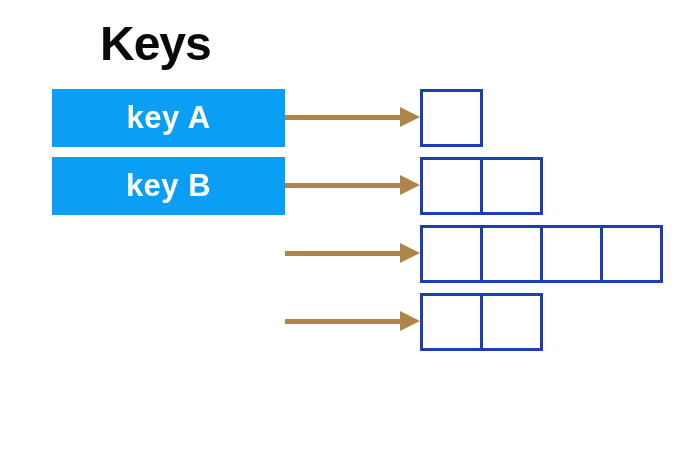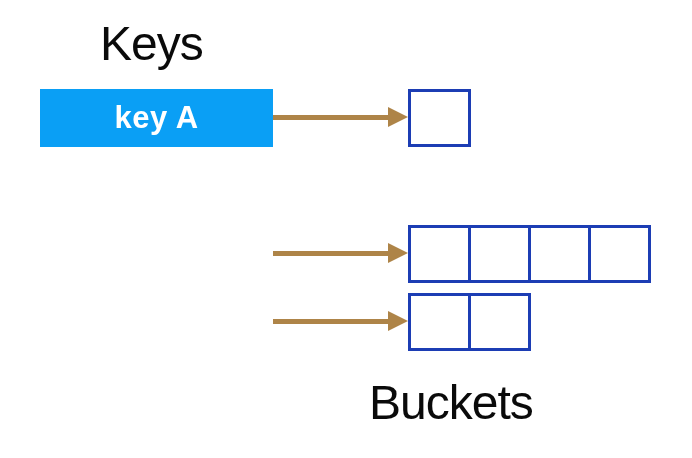--- a/index.html
+++ b/index.html
@@ -11,33 +11,33 @@
   .canvas {
     position: relative;
     width: 692px;
     height: 458px;
     background: var(--background, #ffffff);
     overflow: hidden;
   }
   .heading {
     position: absolute;
     font-size: 48px;
-    font-weight: 400;
+    font-weight: 700;
     color: var(--heading-text, #0a0a0a);
     line-height: 1;
     white-space: nowrap;
     letter-spacing: -1px;
   }
   .keys-h    { left: 100px; top: 20px; }
   .values-h  { left: 396px; top: 20px; }
   .buckets-h { left: 369px; top: 379px; }
 
   .row {
     position: absolute;
-    left: 0;
+    left: 12px;
     width: 588px;
     height: 58px;
   }
   .row-0 { top: 89px; }
   .row-1 { top: 157px; }
   .row-2 { top: 225px; }
   .row-3 { top: 293px; }
 
   .keybox {
     position: absolute;
@@ -91,33 +91,43 @@
     background: #ffffff;
   }
   .bucket-cell + .bucket-cell { margin-left: -3px; }
 </style>
 </head>
 <body>
 
 <div class="canvas">
 
   <div class="heading keys-h">Keys</div>
-  <div class="heading buckets-h">Buckets</div>
 
   <div class="row row-0">
     <div class="keybox">
       <span>key A</span>
     </div>
     <div class="arrow-line"></div>
     <div class="arrow-head"></div>
     <div class="buckets">
         <div class="bucket-cell"></div>
       </div>
   </div>
 
+  <div class="row row-1">
+    <div class="keybox">
+      <span>key B</span>
+    </div>
+    <div class="arrow-line"></div>
+    <div class="arrow-head"></div>
+    <div class="buckets">
+        <div class="bucket-cell"></div>
+        <div class="bucket-cell"></div>
+      </div>
+  </div>
 
   <div class="row row-2">
     <div class="arrow-line"></div>
     <div class="arrow-head"></div>
     <div class="buckets">
         <div class="bucket-cell"></div>
         <div class="bucket-cell"></div>
         <div class="bucket-cell"></div>
         <div class="bucket-cell"></div>
       </div>

